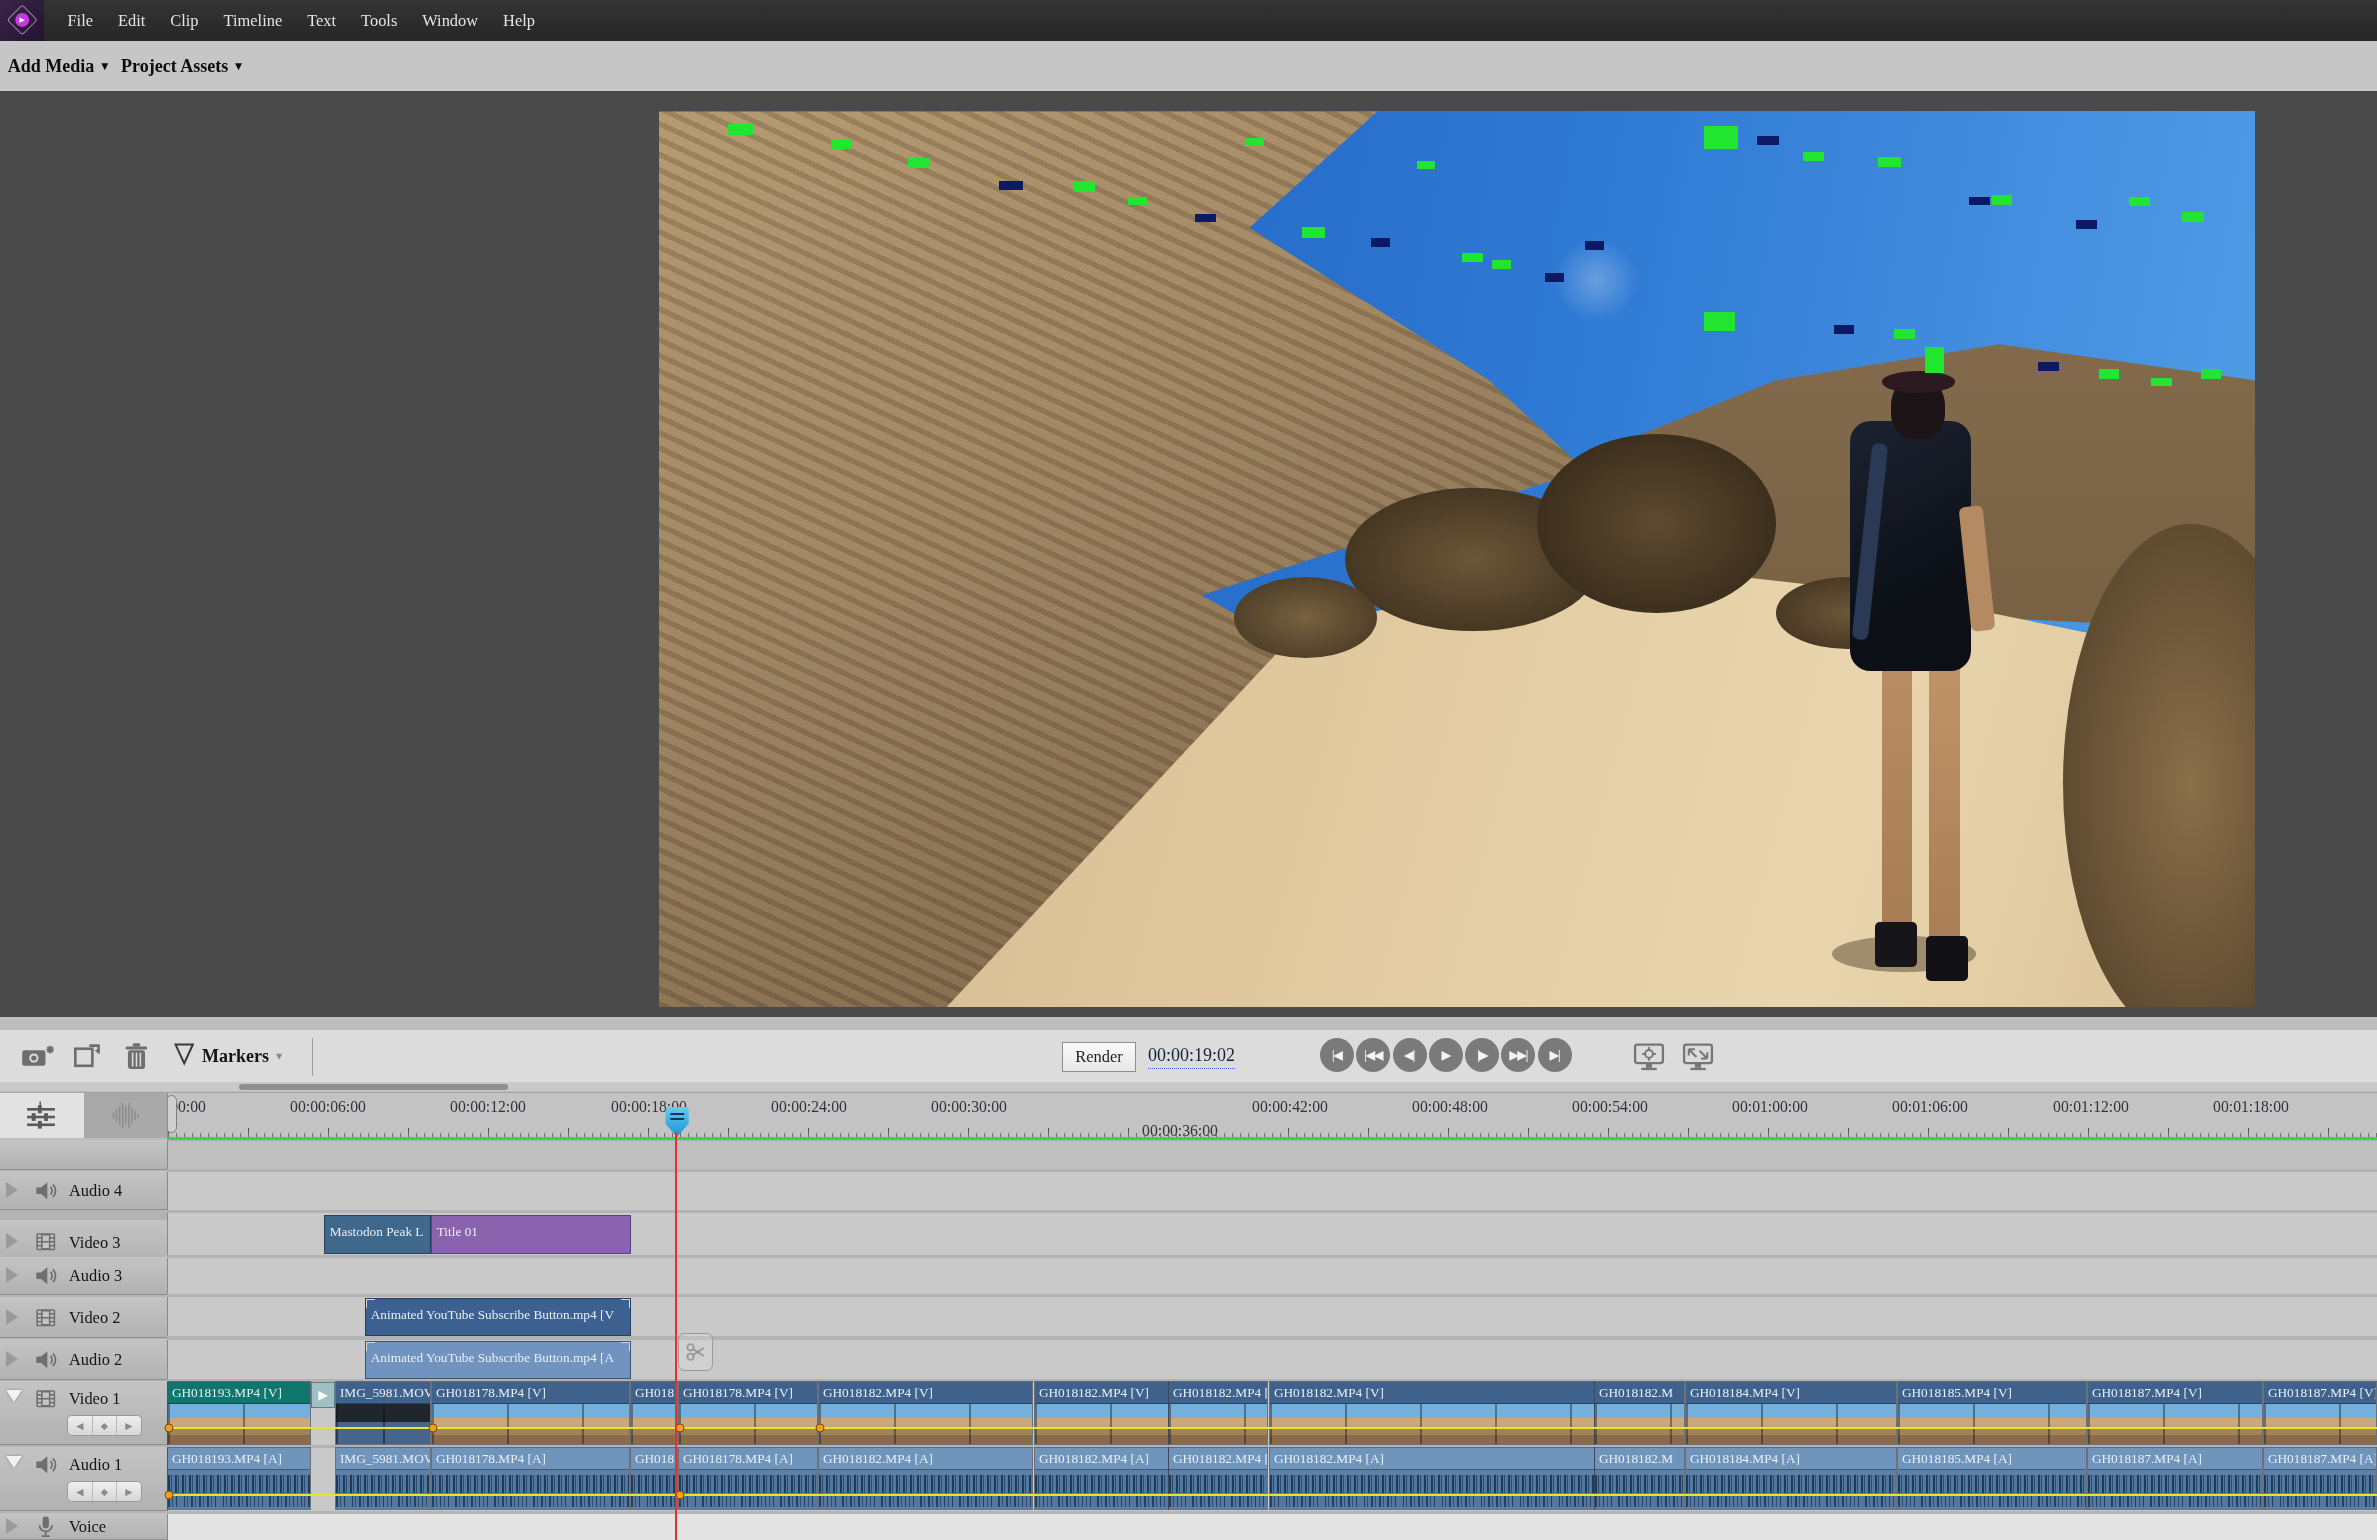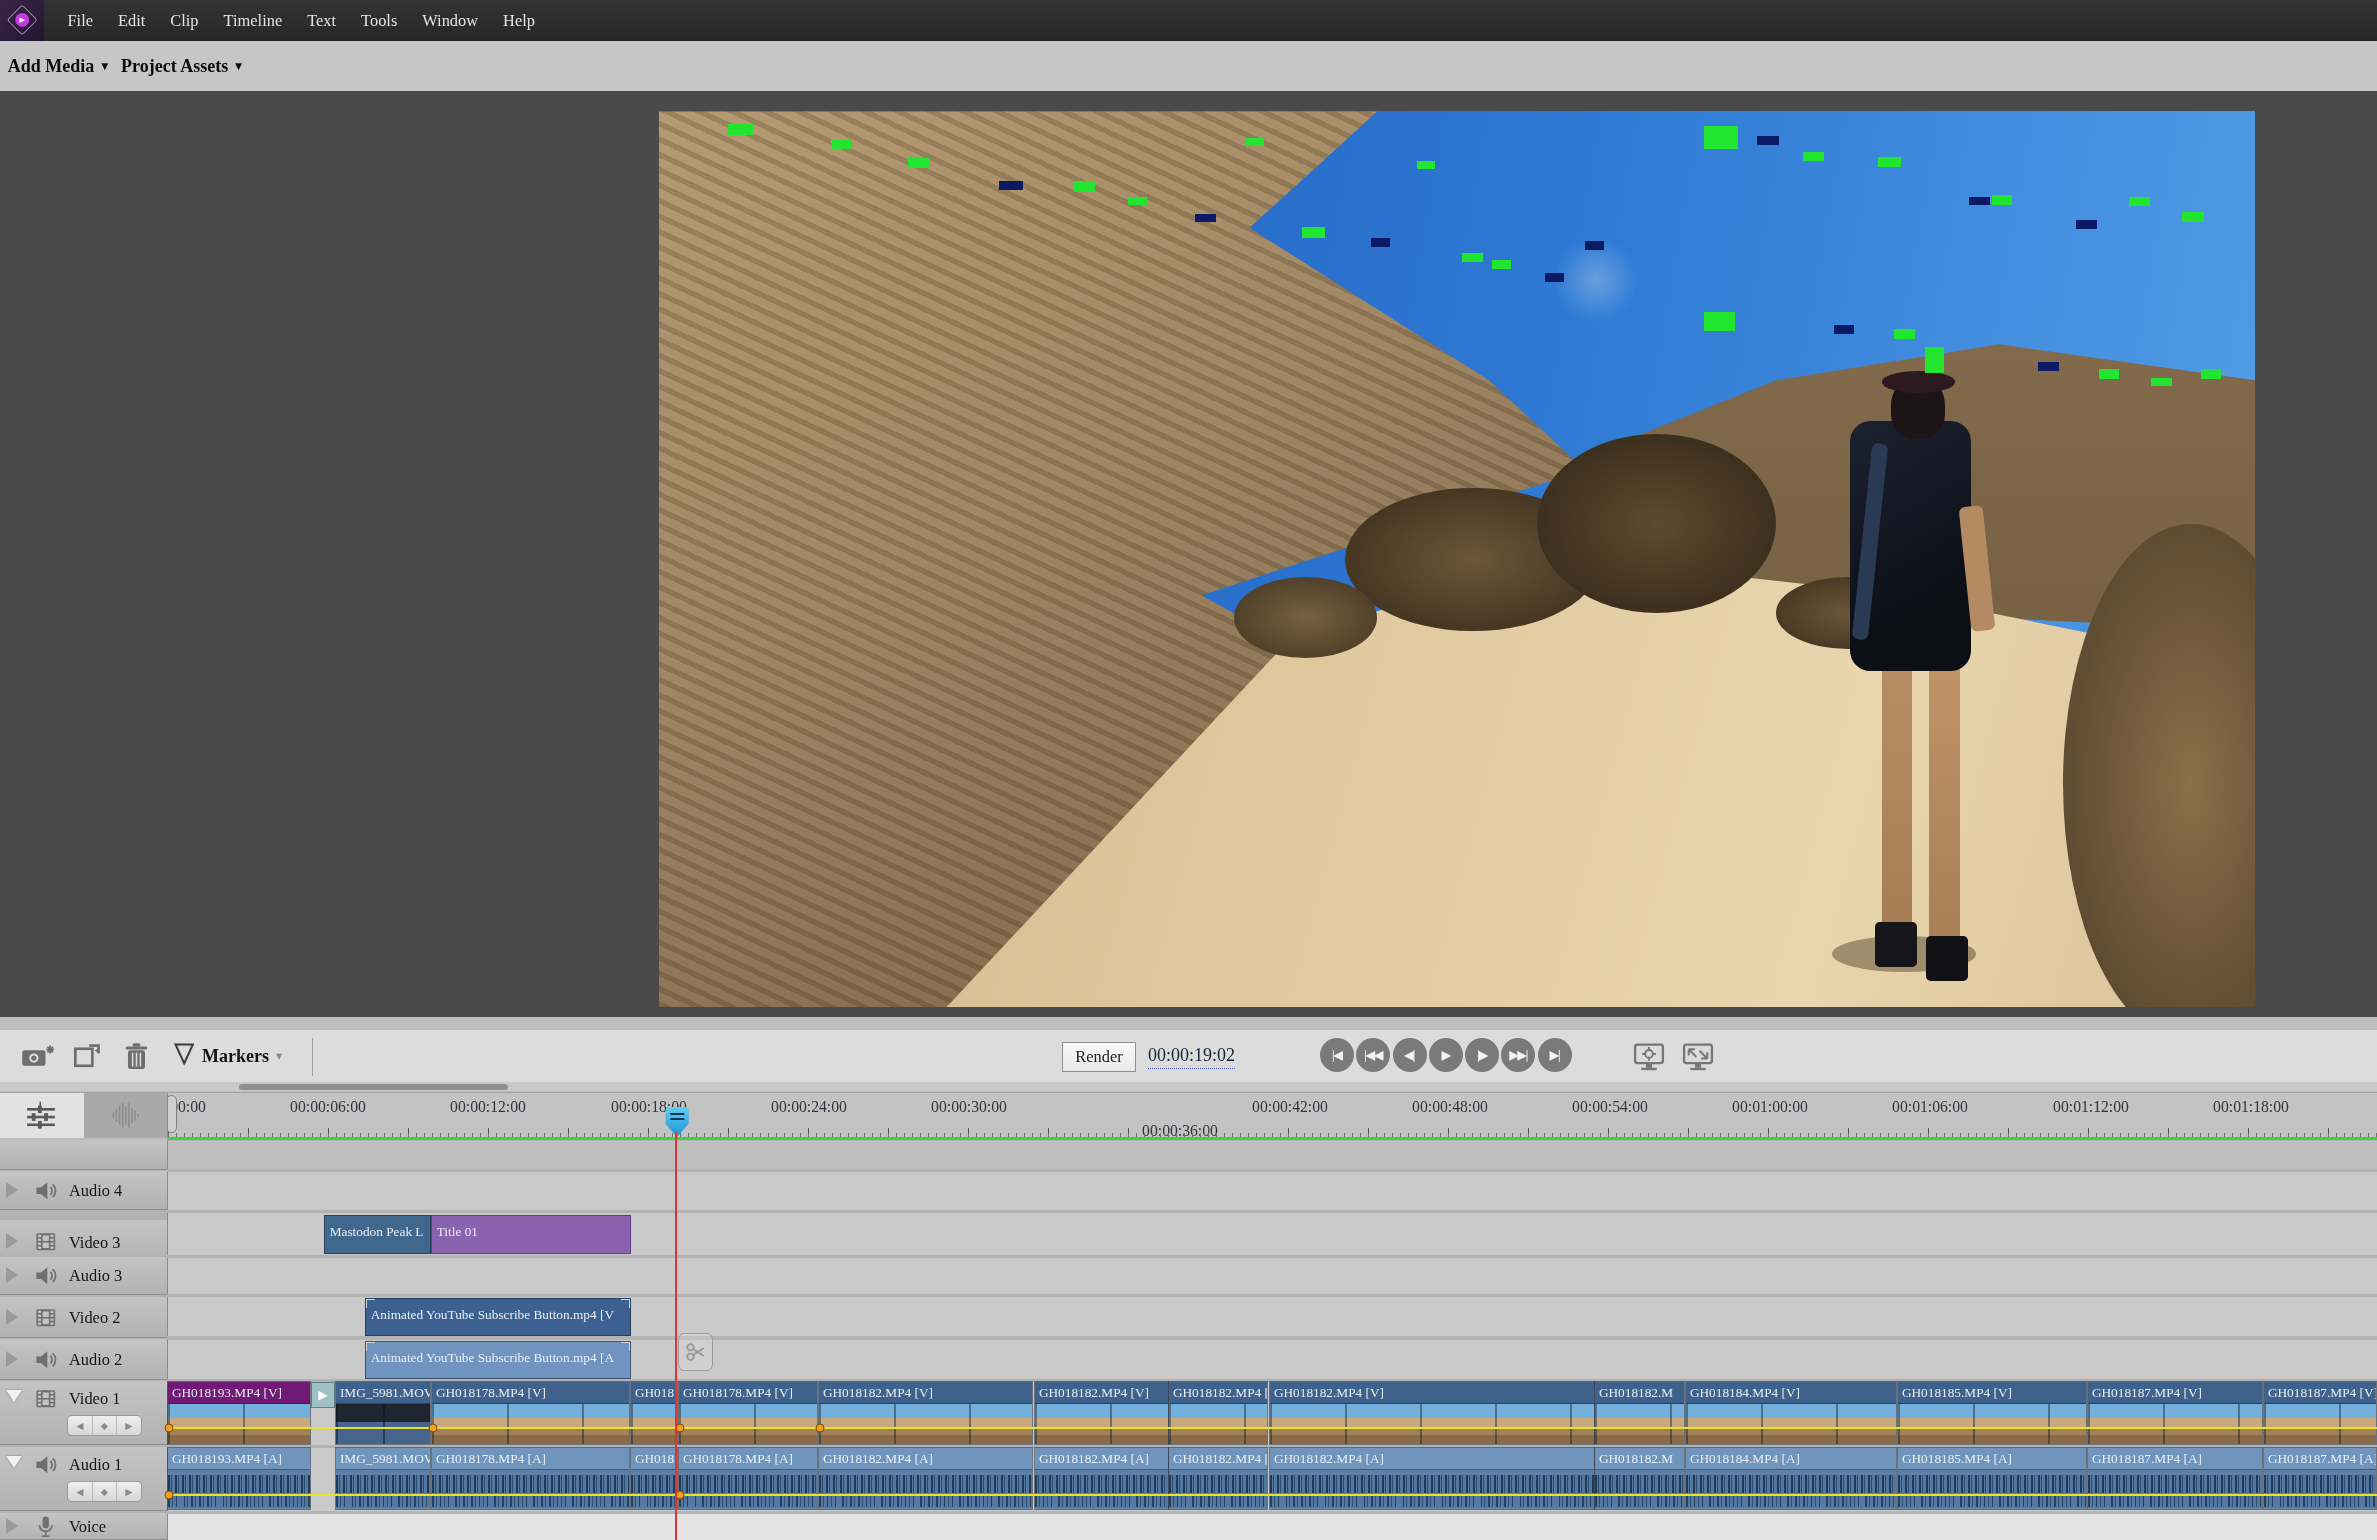--- a/index.html
+++ b/index.html
@@ -500,21 +500,21 @@
         <div class="tlabel" style="top: 4.3px;">Voice</div>
       </div>
     </div>
   <div id="playhead-line" style="left: 675px; top: 1132px; height: 408px;"></div>
 
 <div class="clip" style="left: 324px; top: 1215px; width: 107px; height: 39px; background: rgb(64, 104, 140);">Mastodon Peak L</div>
     <div class="clip" style="left: 431px; top: 1215px; width: 200px; height: 39px; background: rgb(138, 98, 173); border: 1.6px solid rgb(92, 60, 140);">Title 01</div>
     <div class="clip" style="left: 365px; top: 1298px; width: 266px; height: 38px; background: rgb(60, 97, 144);">Animated YouTube Subscribe Button.mp4 [V<div class="cnr" style="top: 0px; left: 0px; border-top: 1.6px solid rgb(216, 216, 216); border-left: 1.6px solid rgb(216, 216, 216); width: 7.8px; height: 7.8px; border-right: none; border-bottom: none;"></div><div class="cnr" style="top: 0px; right: 0px; border-top: 1.6px solid rgb(216, 216, 216); border-left: none; width: 7.8px; height: 7.8px; border-right: 1.6px solid rgb(216, 216, 216); border-bottom: none;"></div></div>
     <div class="clip" style="left: 365px; top: 1341px; width: 266px; height: 38px; background: rgb(112, 148, 191);">Animated YouTube Subscribe Button.mp4 [A<div class="cnr" style="top: 0px; left: 0px; border-top: 1.6px solid rgb(216, 216, 216); border-left: 1.6px solid rgb(216, 216, 216); width: 7.8px; height: 7.8px; border-right: none; border-bottom: none;"></div><div class="cnr" style="top: 0px; right: 0px; border-top: 1.6px solid rgb(216, 216, 216); border-left: none; width: 7.8px; height: 7.8px; border-right: 1.6px solid rgb(216, 216, 216); border-bottom: none;"></div></div>
     <div class="cclip" style="left: 167px; top: 1381px; width: 144px; height: 64px;">
-      <div class="lbl" style="background: #701a75;">GH018193.MP4 [V]</div>
+      <div class="lbl" style="background: #0f766e;">GH018193.MP4 [V]</div>
       <div class="vthumb"></div>
     </div>
     <div class="cclip" style="left: 335px; top: 1381px; width: 96px; height: 64px;">
       <div class="lbl" style="background: rgb(63, 98, 140);">IMG_5981.MOV [V]</div>
       <div class="vthumb dark"></div>
     </div>
     <div class="cclip" style="left: 431px; top: 1381px; width: 199px; height: 64px;">
       <div class="lbl" style="background: rgb(63, 98, 140);">GH018178.MP4 [V]</div>
       <div class="vthumb"></div>
     </div>

